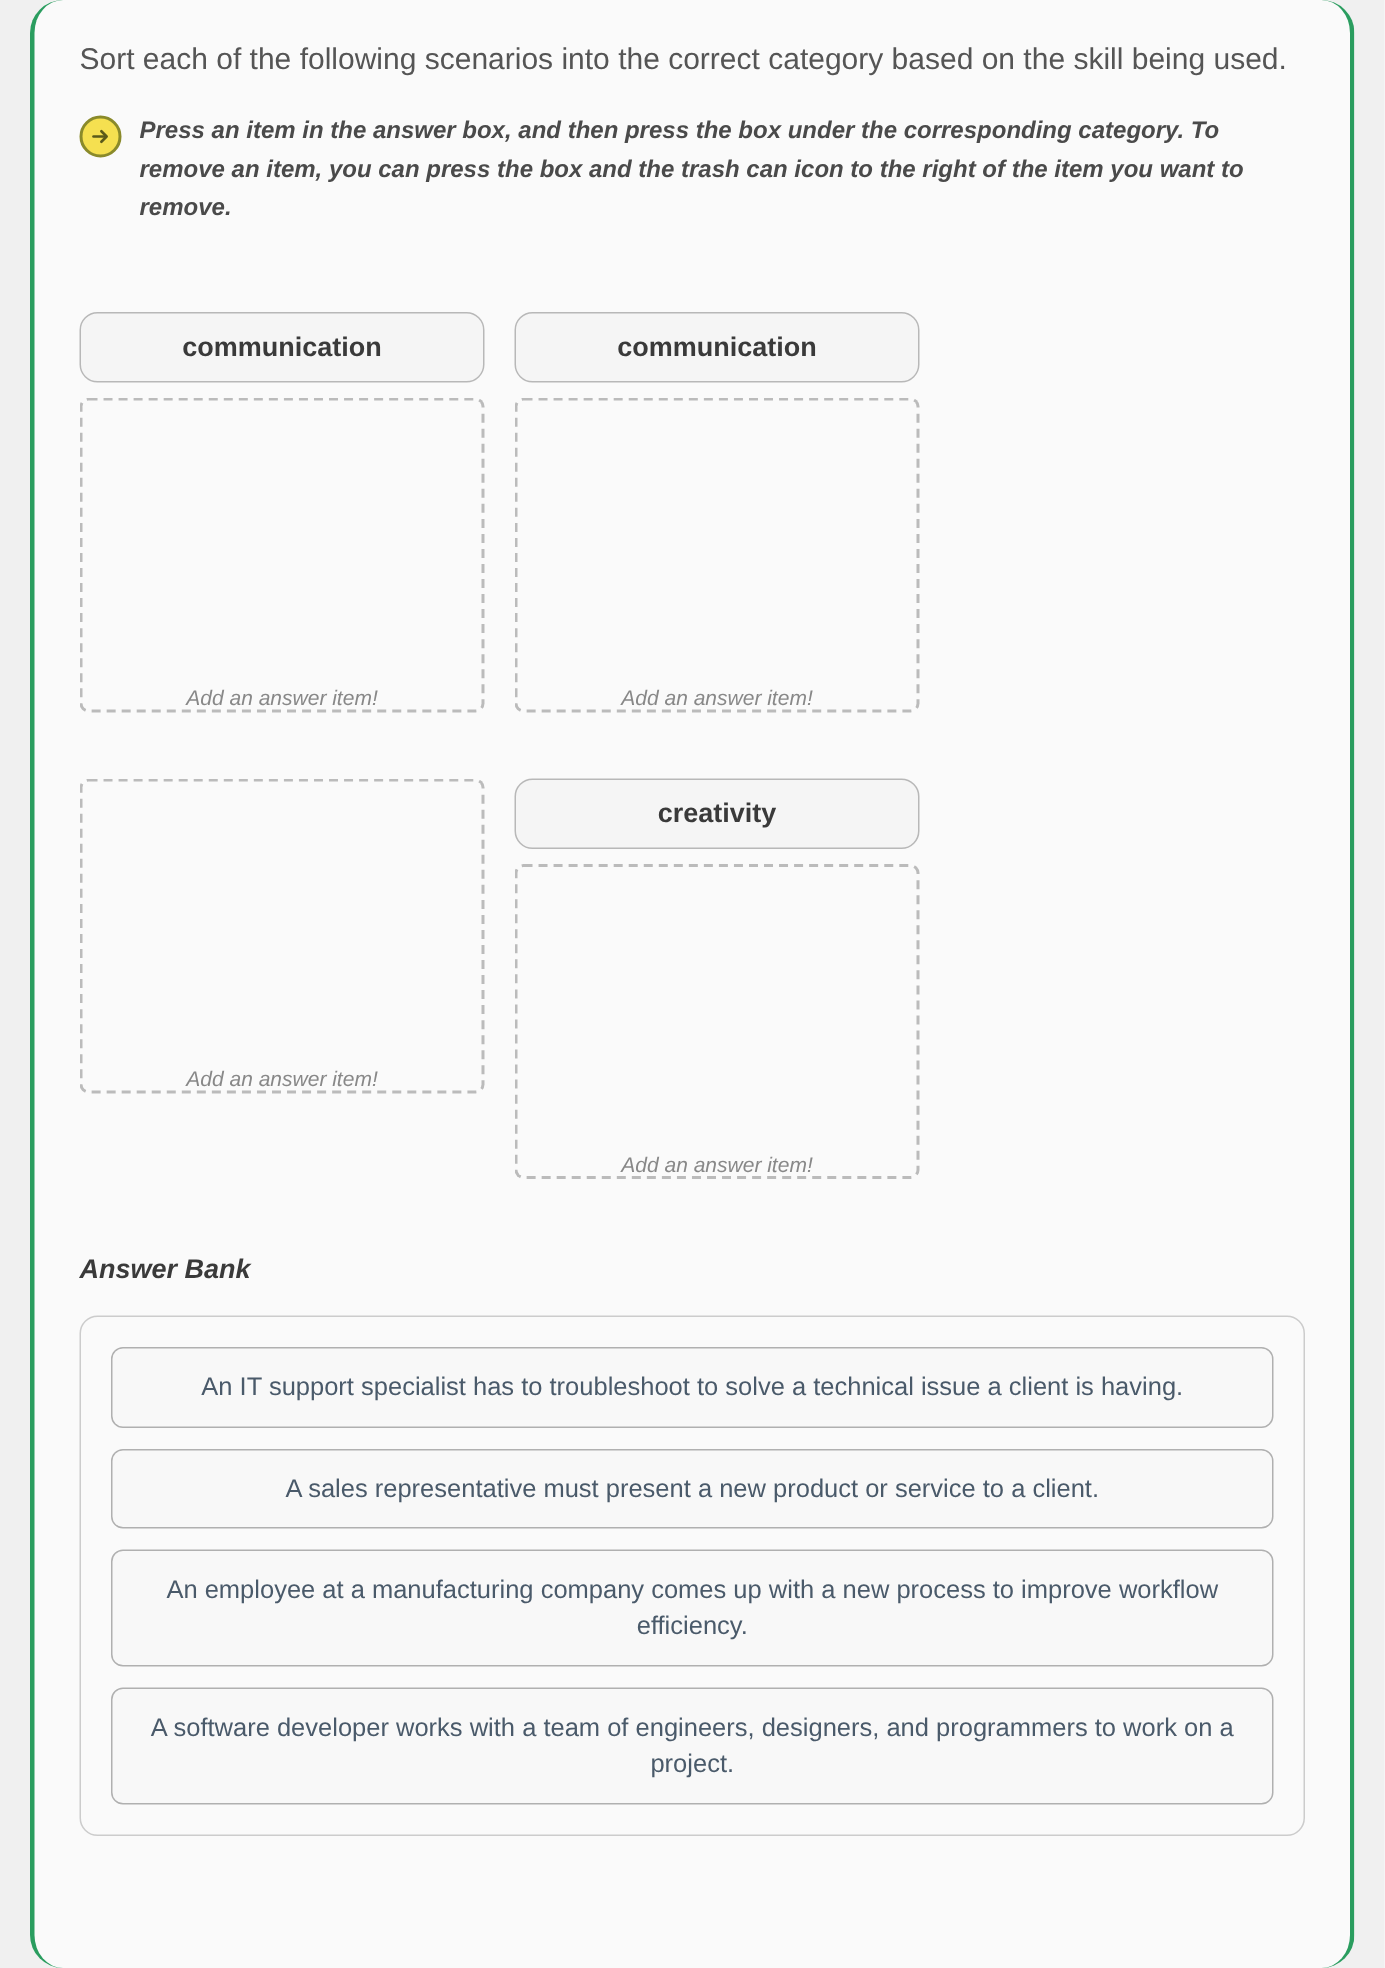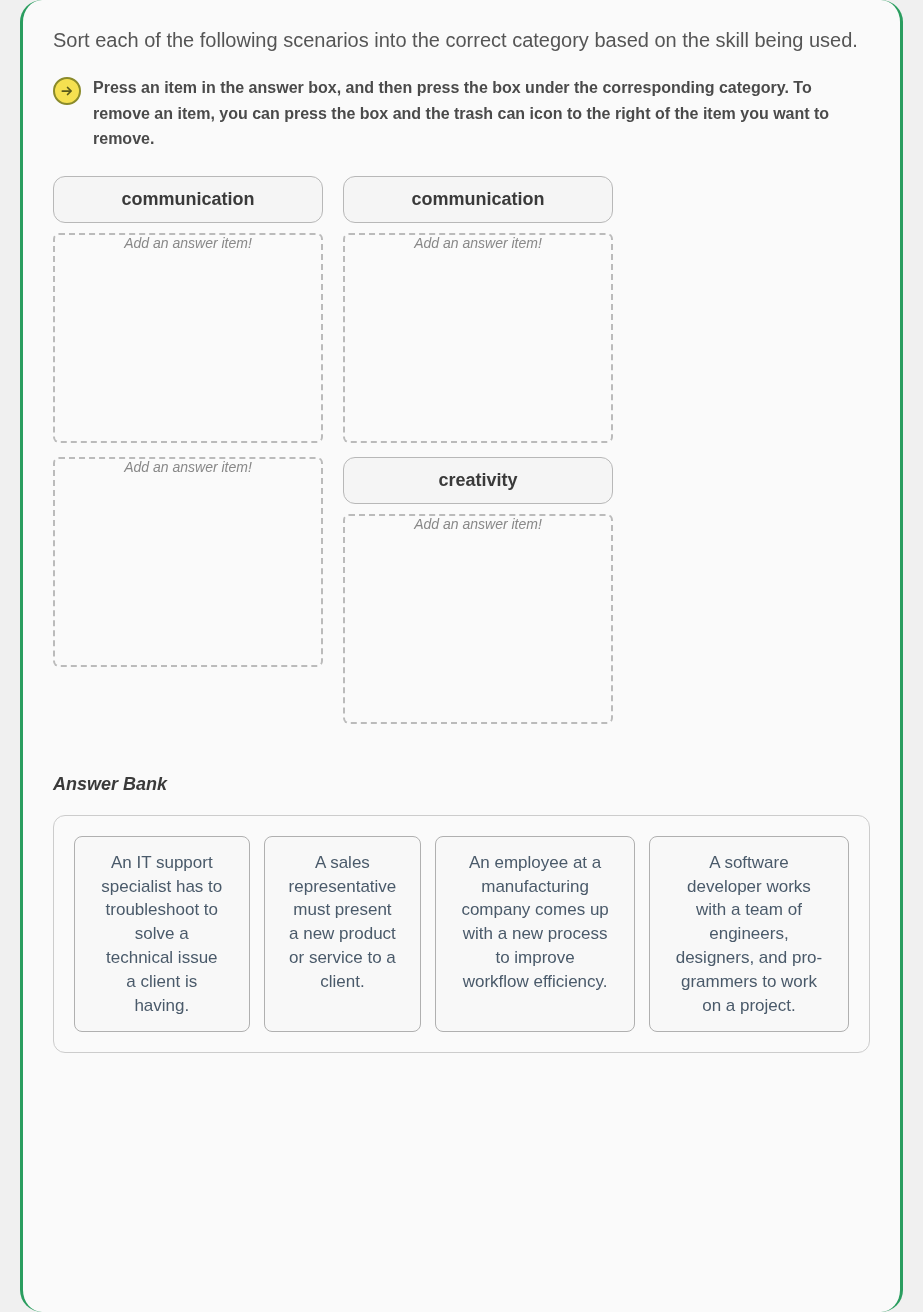--- a/index.html
+++ b/index.html
@@ -24,21 +24,22 @@
     .question-text {
       font-size: 20px;
       color: #555;
       line-height: 1.5;
       padding: 25px 0 20px 0;
     }
     .instruction-row {
       display: flex;
       align-items: flex-start;
       gap: 12px;
-      margin-bottom: 24px;
+      margin-bottom: 56px;
+      font-style: italic;
     }
     .arrow-icon {
       flex-shrink: 0;
       width: 28px;
       height: 28px;
       border-radius: 50%;
       background: #f5e050;
       border: 2px solid #8a8a2a;
       display: flex;
       align-items: center;
@@ -51,21 +52,21 @@
     }
     .instruction-text {
       font-size: 16px;
       font-weight: 600;
       color: #4a4a4a;
       line-height: 1.6;
     }
     .categories-grid {
       display: grid;
       grid-template-columns: 1fr 1fr;
-      gap: 14px 20px;
+      gap: 44px 20px;
       margin-bottom: 50px;
       max-width: 560px;
     }
     .category-column {
       display: flex;
       flex-direction: column;
       gap: 10px;
     }
     .category-header {
       border: 1px solid #b8b8b8;
@@ -75,42 +76,42 @@
       font-size: 18px;
       font-weight: 700;
       color: #3a3a3a;
       background: #f5f5f5;
     }
     .drop-zone {
       border: 2px dashed #bbb;
       border-radius: 6px;
       min-height: 210px;
       display: flex;
-      align-items: flex-start;
+      align-items: flex-end;
       justify-content: center;
       background: transparent;
     }
     .drop-placeholder {
       font-size: 14px;
       font-style: italic;
       color: #888;
     }
     .answer-bank-title {
       font-size: 18px;
       font-weight: 700;
       color: #3a3a3a;
       margin-bottom: 20px;
       font-style: italic;
     }
     .answer-bank-container {
       border: 1px solid #ccc;
       border-radius: 12px;
       padding: 20px;
       display: flex;
-      flex-direction: row;
+      flex-direction: column;
       gap: 14px;
     }
     .answer-item {
       border: 1px solid #b0b0b0;
       border-radius: 8px;
       padding: 14px 24px;
       text-align: center;
       font-size: 17px;
       color: #4a5a6a;
       background: #f8f8f8;

